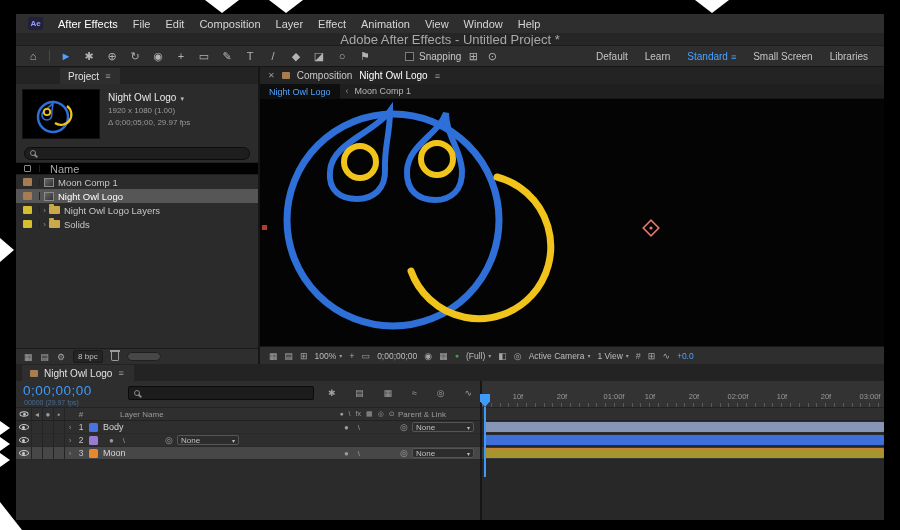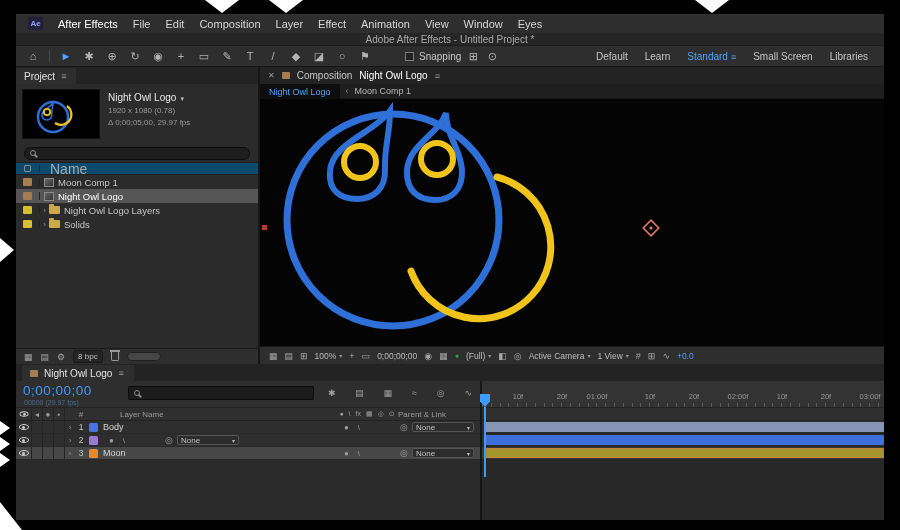--- a/index.html
+++ b/index.html
@@ -11,61 +11,61 @@
   
   .menubar { position:absolute; left:0; top:0; width:100%; height:19px; background:#2e2e2e;
              display:flex; align-items:center; padding-left:12px; gap:15px; font-size:11px; color:#d6d6d6; }
   .appicon { width:15px; height:13px; background:#20203a; color:#9b9bff; font-size:8px; font-weight:bold;
              display:flex; align-items:center; justify-content:center; border-radius:2px; }
   .appname { font-weight:normal; color:#fff; }
   .menu-item { cursor:default; }
 
   
   .titlebar { position:absolute; left:0; top:19px; width:100%; height:13px; background:#262626;
-              text-align:center; font-size:10px; color:#a9a9a9; line-height:13px; border-bottom:1px solid #1c1c1c; }
+              text-align:center; font-size:13px; color:#a9a9a9; line-height:13px; border-bottom:1px solid #1c1c1c; }
 
   
   .toolbar { position:absolute; left:0; top:32px; width:100%; height:21px; background:#2e2e2e;
              border-bottom:1px solid #161616; display:flex; align-items:center; padding:0 10px; gap:9px; }
   .tb-icon { width:14px; text-align:center; font-size:11px; color:#b3b3b3; line-height:1; }
   .tb-icon.active { color:#4da3ff; }
   .tb-sep { width:1px; height:12px; background:#474747; }
   .snapping { display:flex; align-items:center; gap:5px; margin-left:24px; font-size:10px; color:#c8c8c8; }
   .cb { width:9px; height:9px; border:1px solid #7c7c7c; background:#222; }
   .workspaces { margin-left:auto; display:flex; align-items:center; gap:17px; font-size:10px; color:#c4c4c4; padding-right:6px; }
   .ws.active { color:#4da3ff; }
   .ws-ham { font-size:9px; color:#4da3ff; margin-left:3px; }
 
   
   .main { position:absolute; left:0; top:53px; width:100%; height:297px; background:#161616; }
   .panel { position:absolute; top:0; height:297px; background:#2b2b2b; }
   .project { left:0; width:242px; display:flex; flex-direction:column; }
   .comp { left:244px; width:624px; }
 
-  .ptabbar, .ctabbar, .ttabbar { height:17px; background:#232323; display:flex; align-items:flex-end; }
+  .ptabbar, .ctabbar, .ttabbar { height:17px; background:#232323; display:flex; align-items:flex-end;padding-left:44px; }
   .ptab, .ttab { background:#2e2e2e; padding:2px 10px 2px 8px; font-size:10px; color:#e2e2e2;
                  display:flex; align-items:center; gap:6px; height:16px; }
   .ham { font-size:9px; color:#9a9a9a; }
 
   .ppreview { height:60px; display:flex; padding:5px 6px; gap:8px; }
   .thumb { width:78px; height:50px; background:#000; border:1px solid #111; flex:none; }
   .pinfo { padding-top:3px; }
   .pname { font-size:10px; color:#e8e8e8; }
   .caret { font-size:7px; color:#bbb; margin-left:4px; }
   .pmeta { font-size:8px; color:#9a9a9a; margin-top:3px; }
 
   .psearch { height:18px; display:flex; align-items:center; padding:0 8px; }
   .searchbox { width:100%; height:13px; background:#1e1e1e; border:1px solid #0c0c0c; border-radius:7px;
                display:flex; align-items:center; padding:0 5px; gap:4px; }
   .mag { width:6px; height:6px; border:1.5px solid #8a8a8a; border-radius:50%; position:relative; flex:none; }
   .mag::after { content:""; position:absolute; width:4px; height:1.5px; background:#8a8a8a;
                 transform:rotate(45deg); right:-3px; bottom:-1px; }
 
-  .pheader { height:13px; background:#0c4a6e; border-top:1px solid #202020; border-bottom:1px solid #202020;
-             display:flex; align-items:center; font-size:14px; color:#a8a8a8; }
+  .pheader { height:13px; background:#000000; border-top:1px solid #202020; border-bottom:1px solid #202020;
+             display:flex; align-items:center; font-size:11px; color:#a8a8a8; }
   .tagcol { width:24px; border-right:1px solid #232323; display:flex; justify-content:center; }
   .tagicon { width:7px; height:7px; border:1px solid #8a8a8a; border-radius:1px; }
   .namecol { padding-left:10px; }
 
   .plist { flex:none; }
   .prow { height:14px; display:flex; align-items:center; font-size:9.5px; color:#c6c6c6; padding-right:6px; }
   .prow.sel { background:#565656; color:#fff; }
   .tagcell { width:24px; border-right:1px solid #232323; display:flex; justify-content:center; flex:none; }
   .chip { width:9px; height:8px; border-radius:1px; }
   .chip.tan { background:#a67c52; }
@@ -174,21 +174,21 @@
       <span class="appicon">Ae</span>
       <span class="appname">After Effects</span>
       <span class="menu-item">File</span>
       <span class="menu-item">Edit</span>
       <span class="menu-item">Composition</span>
       <span class="menu-item">Layer</span>
       <span class="menu-item">Effect</span>
       <span class="menu-item">Animation</span>
       <span class="menu-item">View</span>
       <span class="menu-item">Window</span>
-      <span class="menu-item">Eyes</span>
+      <span class="menu-item">Help</span>
     </div>
 
     <div class="titlebar">
       <span>Adobe After Effects - Untitled Project *</span>
     </div>
 
     <div class="toolbar">
       <span class="tb-icon">⌂</span>
       <span class="tb-sep"></span>
       <span class="tb-icon active">►</span>
@@ -233,21 +233,21 @@
           <div class="thumb">
             <svg width="76" height="48" viewBox="0 0 76 48">
               <circle cx="30" cy="27" r="15" fill="none" stroke="#2e6fd8" stroke-width="2.5"></circle>
               <path d="M30,13 C27,18 20,19 19,24 C18.5,28 21,30 24,30 C27,30 29,28 28.8,24 C28.6,19 30,17 30,13 Z" fill="none" stroke="#2e6fd8" stroke-width="1.6"></path>
               <circle cx="24" cy="22" r="3.2" fill="none" stroke="#f0c41b" stroke-width="1.8"></circle>
               <path d="M44,16 A10,10 0 1,1 32,33" fill="none" stroke="#f0c41b" stroke-width="2.2"></path>
             </svg>
           </div>
           <div class="pinfo">
             <div class="pname"><span>Night Owl Logo</span><span class="caret">▾</span></div>
-            <div class="pmeta">1920 x 1080 (0.78)</div>
+            <div class="pmeta">1920 x 1080 (1.00)</div>
             <div class="pmeta">Δ 0;00;05;00, 29.97 fps</div>
           </div>
         </div>
         <div class="psearch">
           <div class="searchbox">
             <span class="mag"></span>
           </div>
         </div>
         <div class="pheader">
           <span class="tagcol">
@@ -473,21 +473,21 @@
             </span>
           </div>
 
           <div class="tfill"></div>
         </div>
 
         <div class="tright">
           <div class="ruler">
             <span class="rl" style="left:36px">10f</span>
             <span class="rl" style="left:80px">20f</span>
-            <span class="rl" style="left:115px">01:00f</span>
+            <span class="rl" style="left:132px">01:00f</span>
             <span class="rl" style="left:168px">10f</span>
             <span class="rl" style="left:212px">20f</span>
             <span class="rl" style="left:256px">02:00f</span>
             <span class="rl" style="left:300px">10f</span>
             <span class="rl" style="left:344px">20f</span>
             <span class="rl" style="left:388px">03:00f</span>
             <span class="playhead"></span>
           </div>
           <div class="playline"></div>
           <div class="tband"></div>

